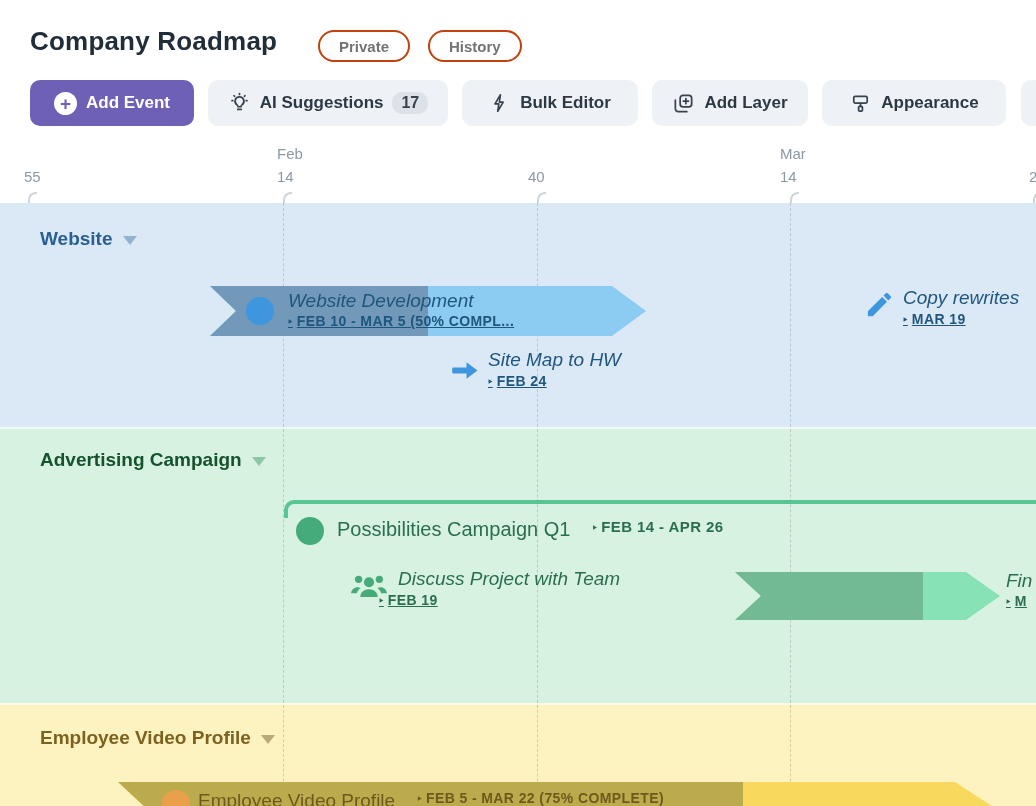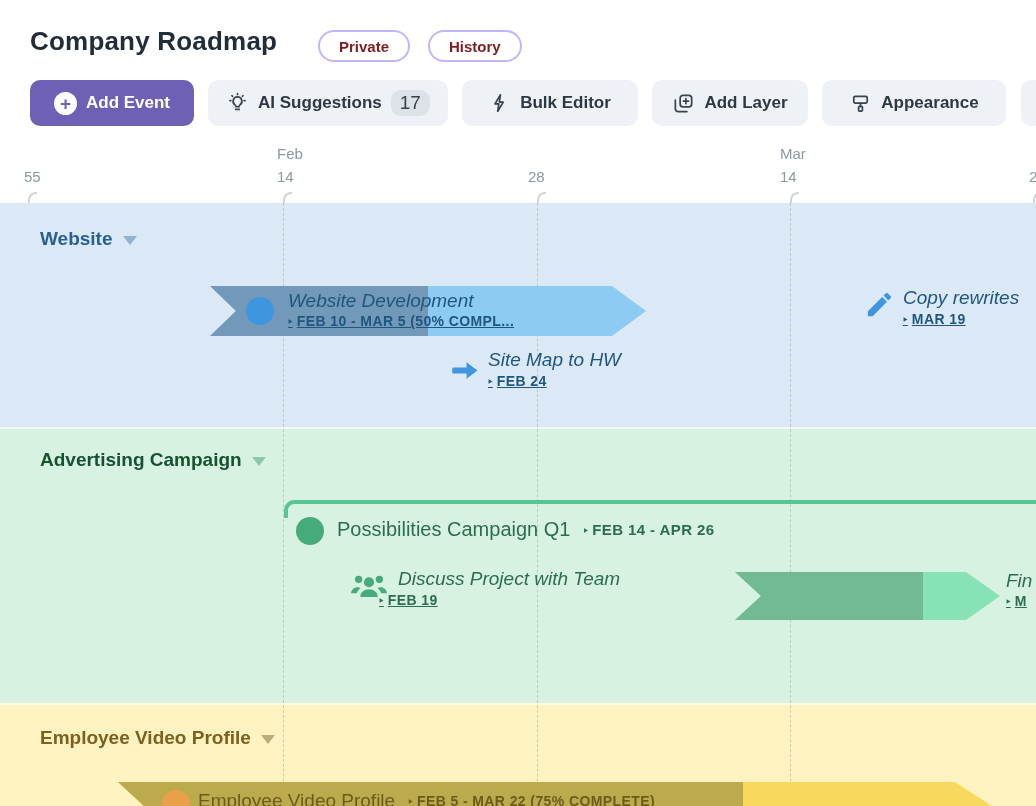--- a/index.html
+++ b/index.html
@@ -5,37 +5,37 @@
   * { margin:0; padding:0; box-sizing:border-box; }
   html,body { background:#fff; }
   .app {
     position:relative; width:1036px; height:806px; overflow:hidden;
     background:#ffffff; font-family:"Liberation Sans", sans-serif;
   }
   
   .title { position:absolute; left:30px; top:26px; font-size:26px; font-weight:700; color:#222d3a; letter-spacing:.2px; }
   .pill {
     position:absolute; top:30px; height:32px; padding:12px 19px; display:flex; align-items:center;
-    background:#fff; border:2px solid #c4b5fd; border-radius:17px;
-    font-size:15px; font-weight:600; color:#7f1d1d; cursor:pointer;
+    background:#fff; border:2px solid #c2410c; border-radius:17px;
+    font-size:15px; font-weight:600; color:#737373; cursor:pointer;
   }
   .pill-private { left:318px; } .pill-history { left:428px; }
   
   .btn {
     position:absolute; top:80px; height:46px; border-radius:10px; display:flex; align-items:center;
     justify-content:center; gap:9px; font-size:17px; font-weight:600; color:#2e3843;
     background:#eef1f5; cursor:pointer; white-space:nowrap;
   }
   .btn svg { flex:0 0 auto; }
   .btn-add-event { left:30px; width:164px; background:#6e61b5; color:#fff; }
   .plus-circle { width:23px; height:23px; background:#fff; border-radius:50%;
     display:flex; align-items:center; justify-content:center;
     color:#6e61b5; font-size:19px; font-weight:700; line-height:1; }
   .btn-ai { left:208px; width:240px; }
-  .count-badge { background:#dde2e8; border-radius:10px; padding:2px 9px; font-size:19px; font-weight:400; color:#3a424d; }
+  .count-badge { background:#dde2e8; border-radius:10px; padding:2px 9px; font-size:16px; font-weight:700; color:#3a424d; }
   .btn-bulk { left:462px; width:176px; }
   .btn-layer { left:652px; width:156px; }
   .btn-appearance { left:822px; width:184px; }
   .btn-clipped { left:1021px; width:46px; }
   
   .axis-label { position:absolute; font-size:15px; color:#8d98a5; }
   .axis-tick { position:absolute; top:192px; width:9px; height:13px;
     border-left:2px solid #cfd5dc; border-top:2px solid #cfd5dc; border-top-left-radius:8px; }
   
   .lane { position:absolute; left:0; width:1036px; overflow:hidden; }
@@ -67,21 +67,21 @@
   
   .ev-title { position:absolute; font-size:19px; white-space:nowrap;font-style:italic; }
   .ev-date  { position:absolute; font-size:14px; font-weight:700; letter-spacing:.4px; white-space:nowrap;text-decoration:underline; }
   .blue-text  { color:#1f567e; }
   .green-text { color:#2a6e4d; }
   .olive-text { color:#6d5b1e; }
   .bullet { font-size:12px; margin-right:4px; }
   
   .span-line { position:absolute; left:284px; top:71px; width:752px; height:18px;
     border-top:4px solid #56c694; border-left:4px solid #56c694; border-top-left-radius:10px; }
-  .row-flex { position:absolute; display:flex; align-items:center; gap:13px; white-space:nowrap; cursor:pointer; }
+  .row-flex { position:absolute; display:flex; align-items:flex-start; gap:22px; white-space:nowrap; cursor:pointer; }
   .row-flex .t { font-size:20px; }
   .row-flex .d { font-size:15px; font-weight:700; letter-spacing:.4px; }
   .bar-video .row-flex .t { font-size:19px; }
   .bar-video .row-flex .d { font-size:14px; }
   .icon-abs { position:absolute; }
 </style>
 </head>
 <body>
 
 <div class="app">
@@ -129,21 +129,21 @@
       <rect x="10" y="15" width="4" height="5" rx="1"></rect>
     </svg>
     <span>Appearance</span>
   </div>
   <div class="btn btn-clipped"></div>
 
   <div>
     <div class="axis-label" style="left:24px; top:168px;">55</div>
     <div class="axis-label" style="left:277px; top:145px;">Feb</div>
     <div class="axis-label" style="left:277px; top:168px;">14</div>
-    <div class="axis-label" style="left:528px; top:168px;">28</div>
+    <div class="axis-label" style="left:528px; top:168px;">40</div>
     <div class="axis-label" style="left:780px; top:145px;">Mar</div>
     <div class="axis-label" style="left:780px; top:168px;">14</div>
     <div class="axis-label" style="left:1029px; top:168px;">2</div>
     <div class="axis-tick" style="left:28px;"></div>
     <div class="axis-tick" style="left:283px;"></div>
     <div class="axis-tick" style="left:537px;"></div>
     <div class="axis-tick" style="left:790px;"></div>
     <div class="axis-tick" style="left:1033px;"></div>
   </div>
 

